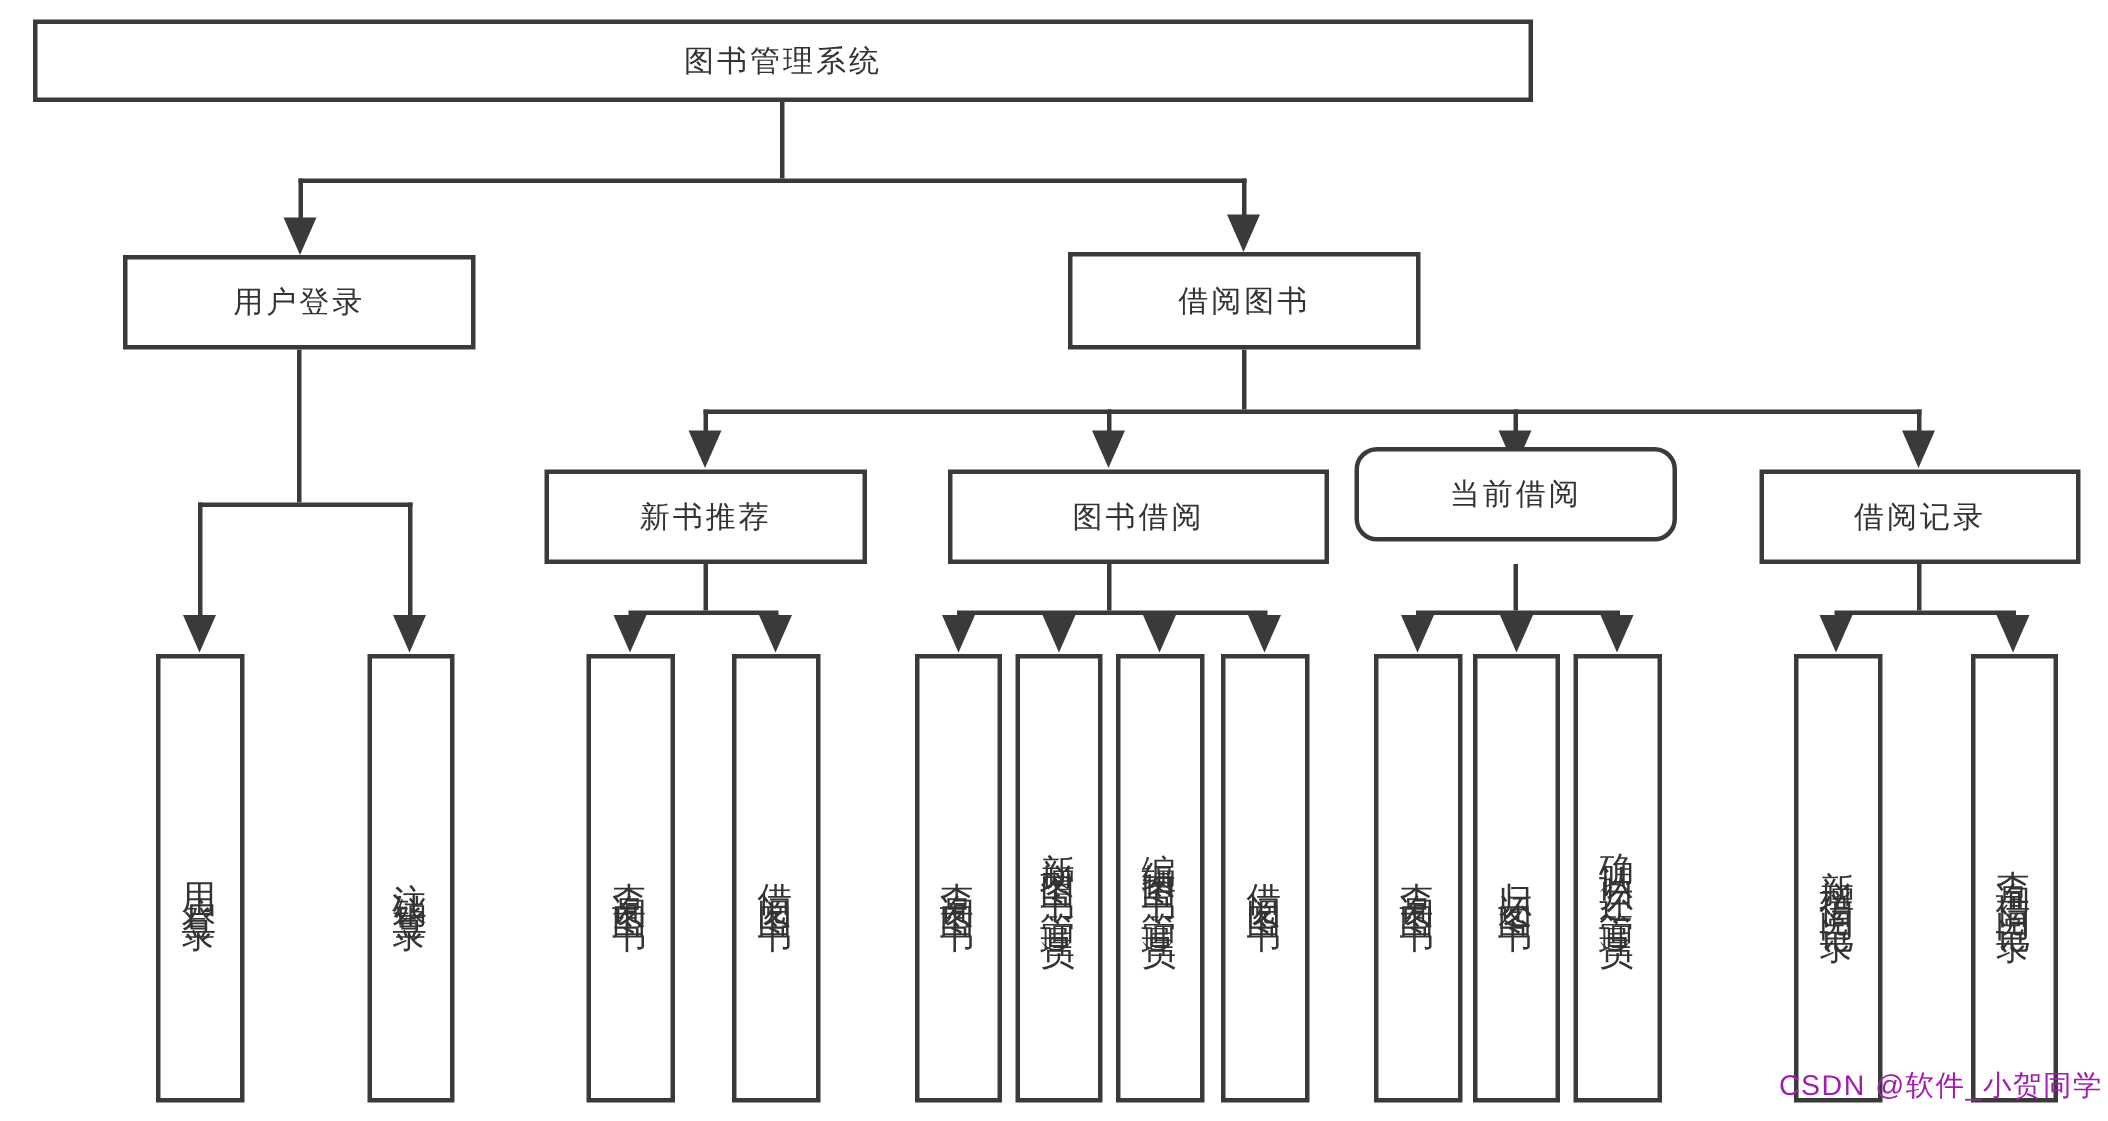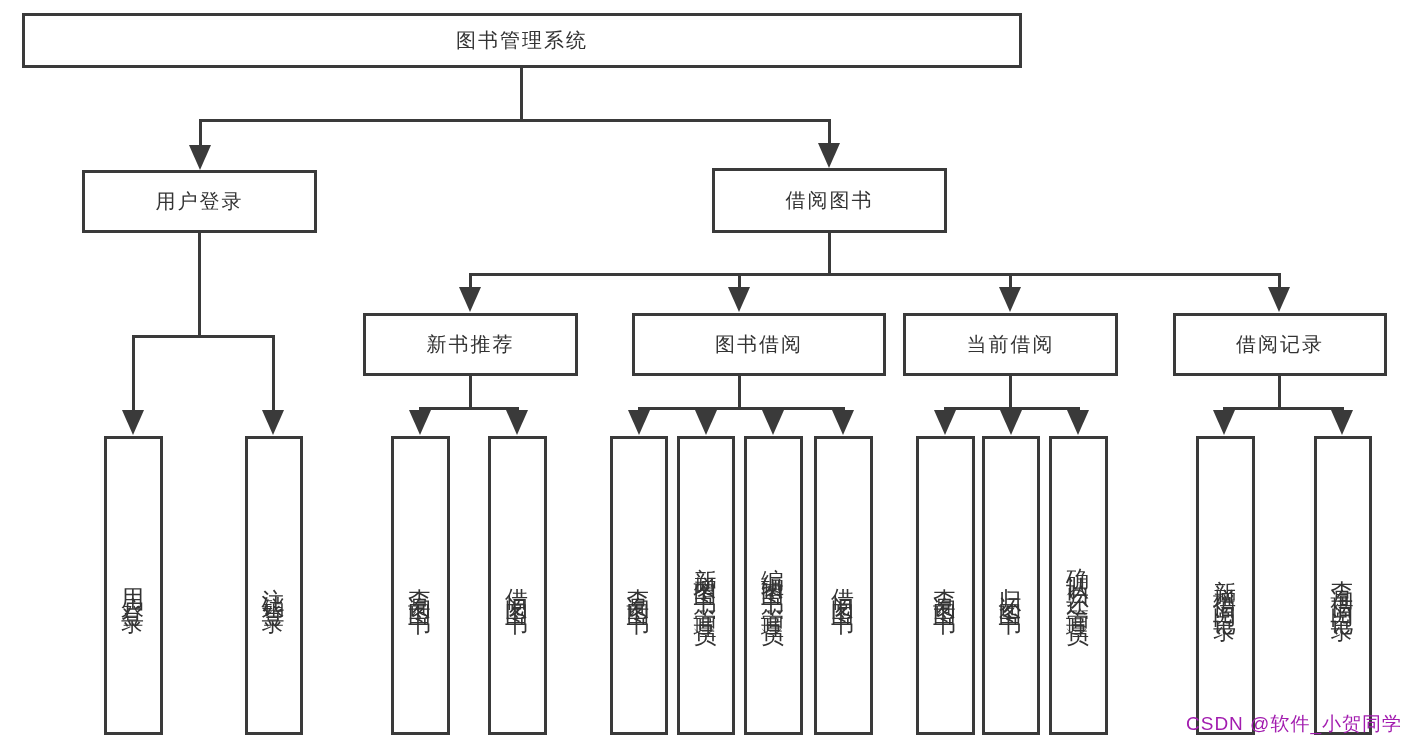--- a/index.html
+++ b/index.html
@@ -93,21 +93,21 @@
   <div class="box hnode" style="left:712px;top:168px;width:235px;height:65px;">
     <span class="lbl">借阅图书</span>
   </div>
 
   <div class="box hnode" style="left:363px;top:313px;width:215px;height:63px;">
     <span class="lbl">新书推荐</span>
   </div>
   <div class="box hnode" style="left:632px;top:313px;width:254px;height:63px;">
     <span class="lbl">图书借阅</span>
   </div>
-  <div class="box hnode" style="left:903px;top:313px;width:215px;height:63px;">
+  <div class="box hnode" style="left:903px;top:298px;width:215px;height:63px;border-radius:15px;">
     <span class="lbl">当前借阅</span>
   </div>
   <div class="box hnode" style="left:1173px;top:313px;width:214px;height:63px;">
     <span class="lbl">借阅记录</span>
   </div>
 
   <div class="box vnode" style="left:104px;top:436px;width:59px;height:299px;">
     <span class="lbl">用户登录</span>
   </div>
   <div class="box vnode" style="left:245px;top:436px;width:58px;height:299px;">

